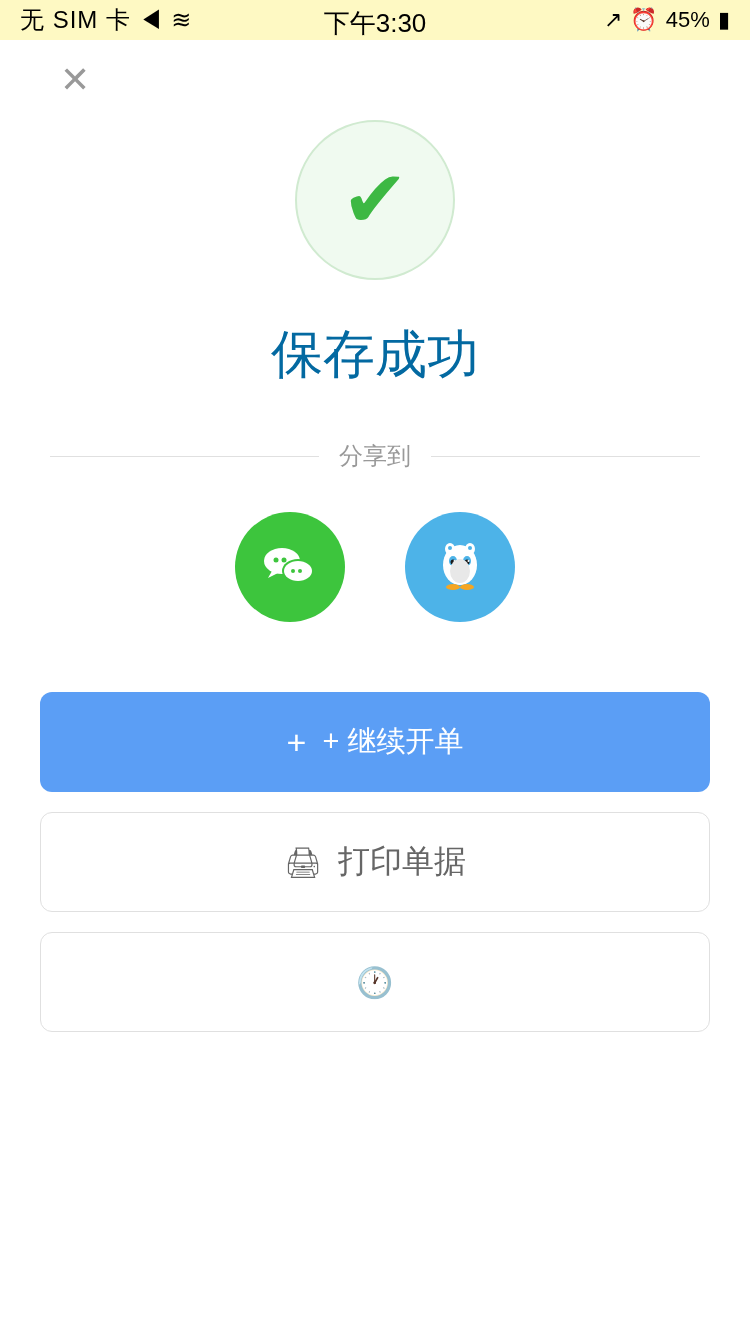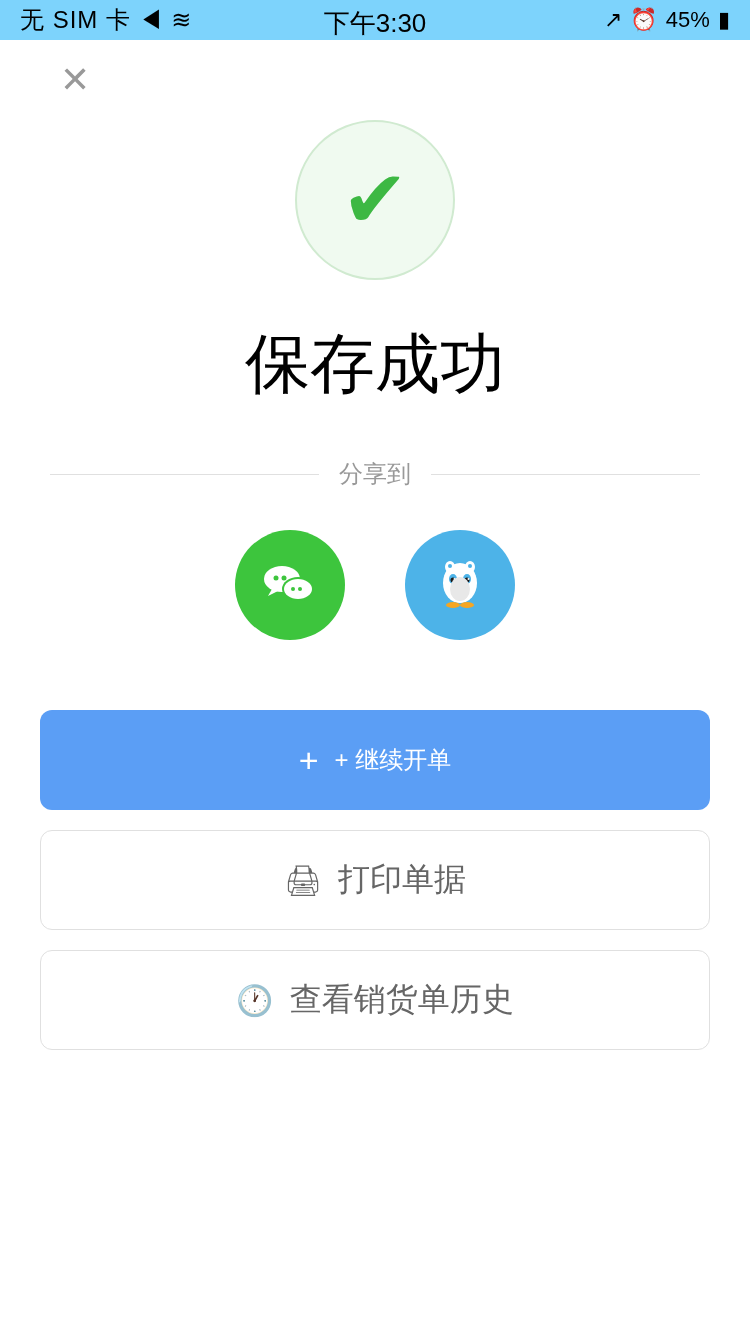--- a/index.html
+++ b/index.html
@@ -14,21 +14,21 @@
     }
 
     
     .status-bar {
       width: 100%;
       height: 40px;
       display: flex;
       align-items: center;
       justify-content: space-between;
       padding: 0 20px;
-      background: #7dd3fc;
+      background: #fef9c3;
     }
     .status-left {
       font-size: 24px;
       font-weight: 500;
       color: #000;
       letter-spacing: 1px;
     }
     .status-center {
       font-size: 26px;
       font-weight: 500;
@@ -86,23 +86,23 @@
       margin-bottom: 40px;
     }
     .checkmark {
       color: #3db843;
       font-size: 80px;
       line-height: 1;
     }
 
     
     .success-title {
-      font-size: 65px;
+      font-size: 52px;
       font-weight: 400;
-      color: #000000;
+      color: #0369a1;
       margin-bottom: 50px;
     }
 
     
     .share-divider {
       width: 100%;
       display: flex;
       align-items: center;
       padding: 0 50px;
       margin-bottom: 40px;
@@ -253,27 +253,26 @@
         <circle cx="22" cy="13" r="2" fill="#4db3e8"></circle>
         <circle cx="42" cy="13" r="2" fill="#4db3e8"></circle>
       </svg>
     </div>
   </div>
 
   <div class="action-buttons">
 
     <button class="action-btn btn-primary">
       <span style="font-size:34px; font-weight:300;">+</span>
-      <span style="font-size:24px;">+ 继续开单</span>
+      <span style="font-size:29px;">+ 继续开单</span>
     </button>
 
     <button class="action-btn btn-secondary">
       <span style="font-size:30px;">🖨</span>
       <span>打印单据</span>
     </button>
 
     <button class="action-btn btn-secondary">
       <span style="font-size:30px;">🕐</span>
-      <span>查看销货单历史</span>
     </button>
 
   </div>
 </div>
 
 </body></html>

